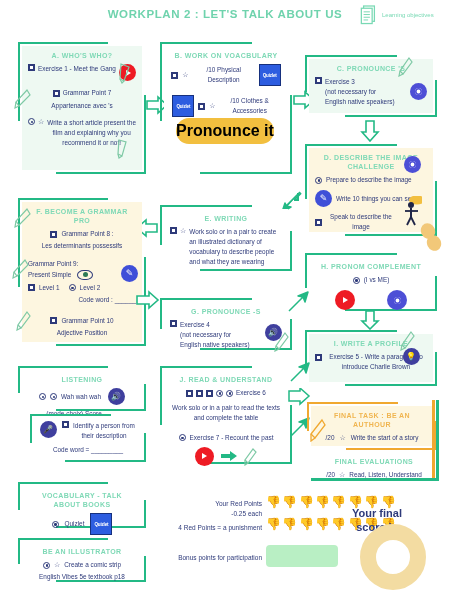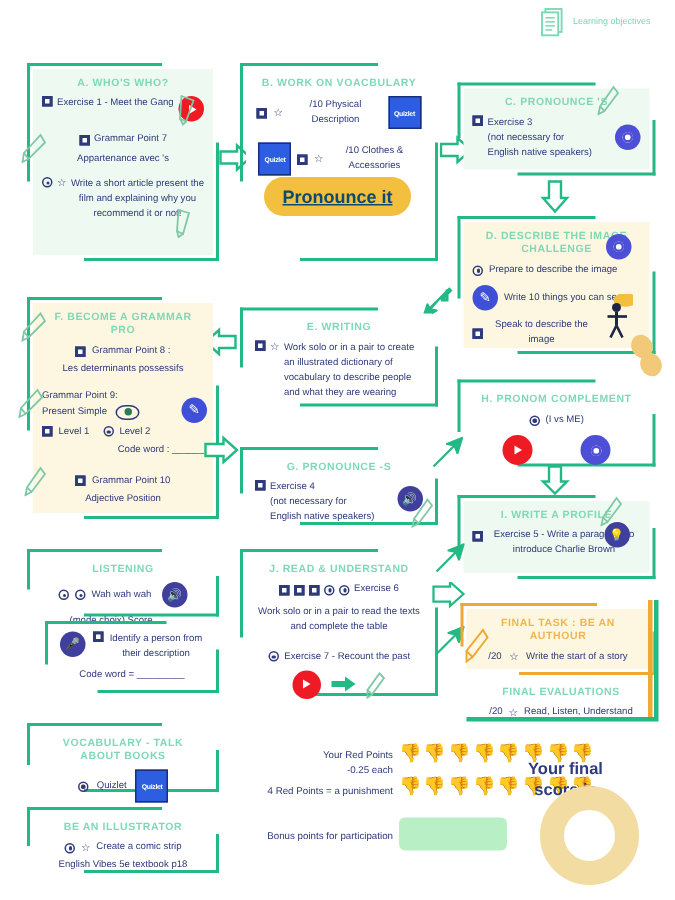--- a/index.html
+++ b/index.html
@@ -122,24 +122,24 @@
 
   .quizlet {
     width: 22px; height: 22px; background: #2d5de0; flex: none;
     border: 1.5px solid #16307e;
     display: flex; align-items: center; justify-content: center;
     color: #fff; font-size: 4.6px; font-weight: bold; letter-spacing: -.2px;
   }
 
   .pronounce-btn {
     position: absolute;
-    background: #f2bf3f; color: #0c4a6e;
+    background: #f2bf3f; color: #000000;
     border-radius: 16px;
-    font-size: 12px; font-weight: bold;
-    display: flex; align-items: center; justify-content: center; text-decoration: underline;
+    font-size: 16px; font-weight: bold;
+    display: flex; align-items: center; justify-content: center;
   }
 
   
   .arr { position: absolute; }
   .eye {
     width: 16px; height: 10px; flex: none;
     border: 1.3px solid #2e3a7a; border-radius: 50% / 60%;
     display: flex; align-items: center; justify-content: center;
   }
   .eye i {
@@ -171,20 +171,21 @@
     border: 16px solid #f3dca2; background: #ffffff;
   }
   .peanut { position: absolute; }
   .stick { position: absolute; }
 </style>
 </head>
 <body>
 
 <div id="page">
 
+  <div class="hdr-title">WORKPLAN 2 : LET'S TALK ABOUT US</div>
   <div class="lo-wrap">
     <svg class="lo-icon" viewBox="0 0 20 24">
       <rect x="4" y="2" width="12" height="17" fill="#fff" stroke="#79d9b4" stroke-width="1.4"></rect>
       <rect x="1.5" y="4.5" width="12" height="17" fill="#fff" stroke="#79d9b4" stroke-width="1.4"></rect>
       <line x1="4" y1="8.5" x2="11" y2="8.5" stroke="#79d9b4" stroke-width="1.1"></line>
       <line x1="4" y1="11.5" x2="11" y2="11.5" stroke="#79d9b4" stroke-width="1.1"></line>
       <line x1="4" y1="14.5" x2="11" y2="14.5" stroke="#79d9b4" stroke-width="1.1"></line>
       <line x1="4" y1="17.5" x2="9" y2="17.5" stroke="#79d9b4" stroke-width="1.1"></line>
     </svg>
     <div class="lo-txt">Learning objectives</div>

